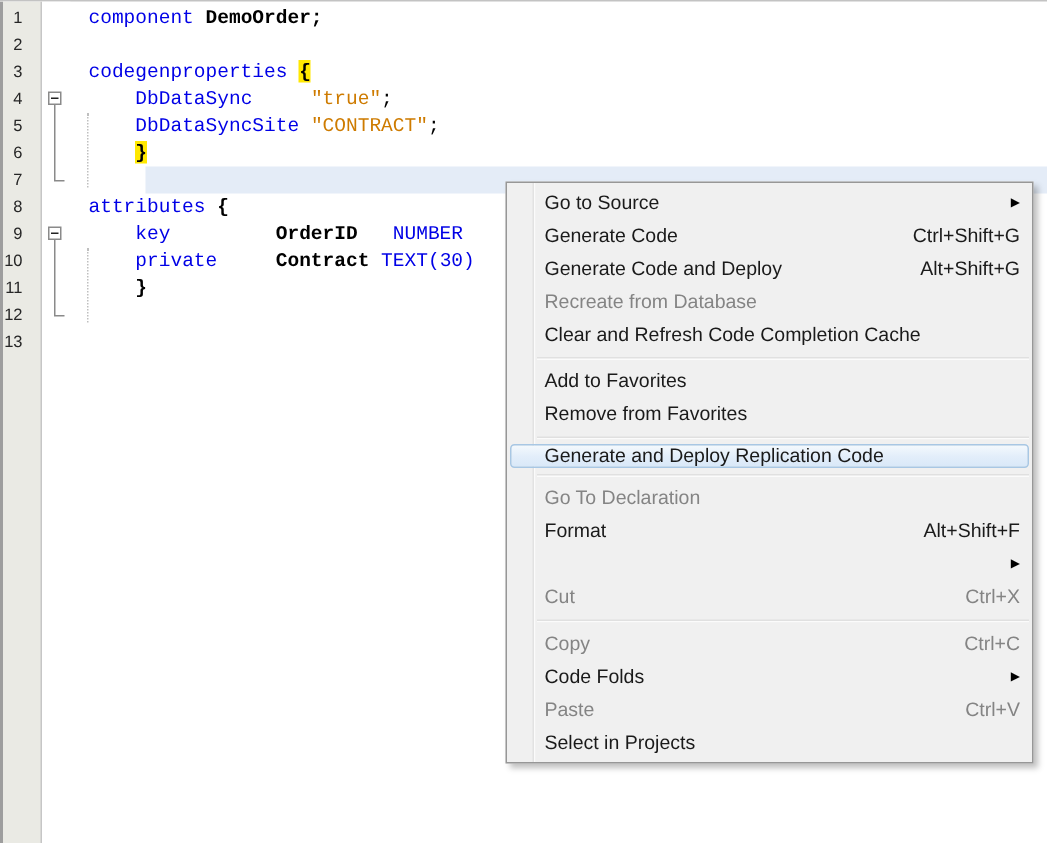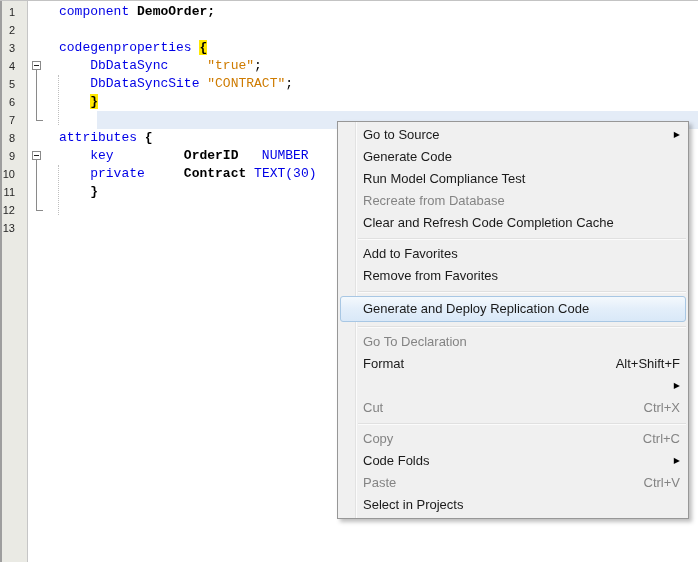--- a/index.html
+++ b/index.html
@@ -51,21 +51,21 @@
   .menu-gutter-line{position:absolute;left:17px;top:0;bottom:0;width:1px;background:#e2e2e2;border-right:1px solid #fbfbfb;}
   .menu-item{
     position:relative;height:22px;line-height:22px;display:flex;align-items:center;
     padding:0 8px 0 25px;box-sizing:border-box;
   }
   .menu-label{flex:0 0 auto;}
   .menu-shortcut{margin-left:auto;padding-right:0px;}
   .menu-arrow{position:absolute;right:8px;top:0;line-height:22px;font-size:8px;color:#000;}
   .menu-item.disabled{color:#848484;}
   .menu-item.highlighted{
-    margin:0 2px;padding:0 6px 0 22px;height:26px;
+    margin:0 2px;padding:0 6px 0 22px;height:16px;
     border:1px solid #a8c7e4;border-radius:3px;
     background:linear-gradient(180deg,#f4f9fd 0%,#e3eefa 50%,#d9e8f8 100%);
     z-index:2;
   }
   .menu-sep{height:1px;background:#e0e0e0;border-bottom:1px solid #fbfbfb;margin:4px 2px 3px 20px;}
 </style>
 </head>
 <body>
 
 <div class="screen">
@@ -119,23 +119,25 @@
     </div>
 
   <div class="context-menu" id="menu">
     <div class="menu-gutter-line"></div>
   <div class="menu-item">
         <span class="menu-label">Go to Source</span>
         <span class="menu-arrow">▶</span>
       </div>
       <div class="menu-item">
         <span class="menu-label">Generate Code</span>
+        <span class="menu-shortcut">Ctrl+Shift+G</span>
       </div>
       <div class="menu-item">
-        <span class="menu-label">Run Model Compliance Test</span>
+        <span class="menu-label">Generate Code and Deploy</span>
+        <span class="menu-shortcut">Alt+Shift+G</span>
       </div>
       <div class="menu-item disabled">
         <span class="menu-label">Recreate from Database</span>
       </div>
       <div class="menu-item">
         <span class="menu-label">Clear and Refresh Code Completion Cache</span>
       </div>
       <div class="menu-sep"></div>
       <div class="menu-item">
         <span class="menu-label">Add to Favorites</span>

